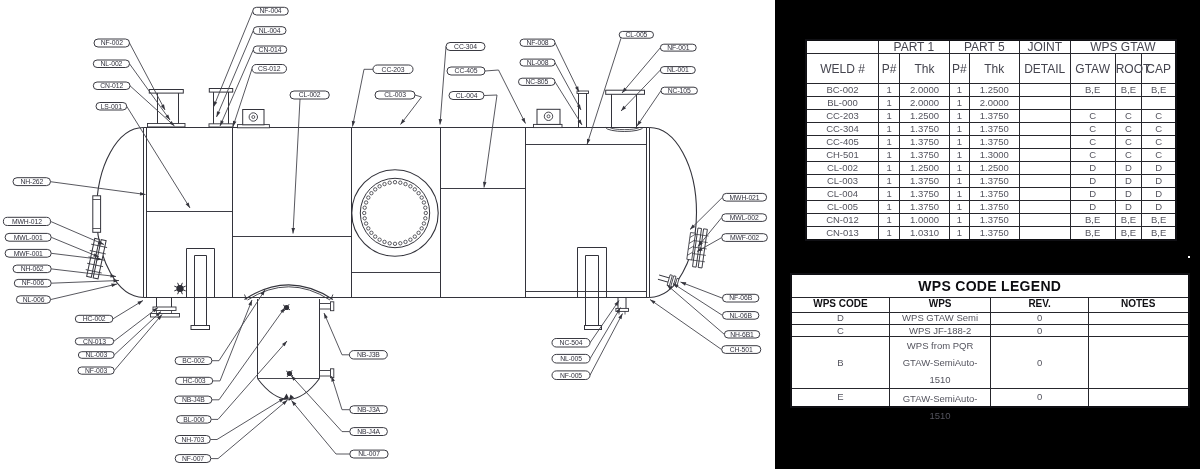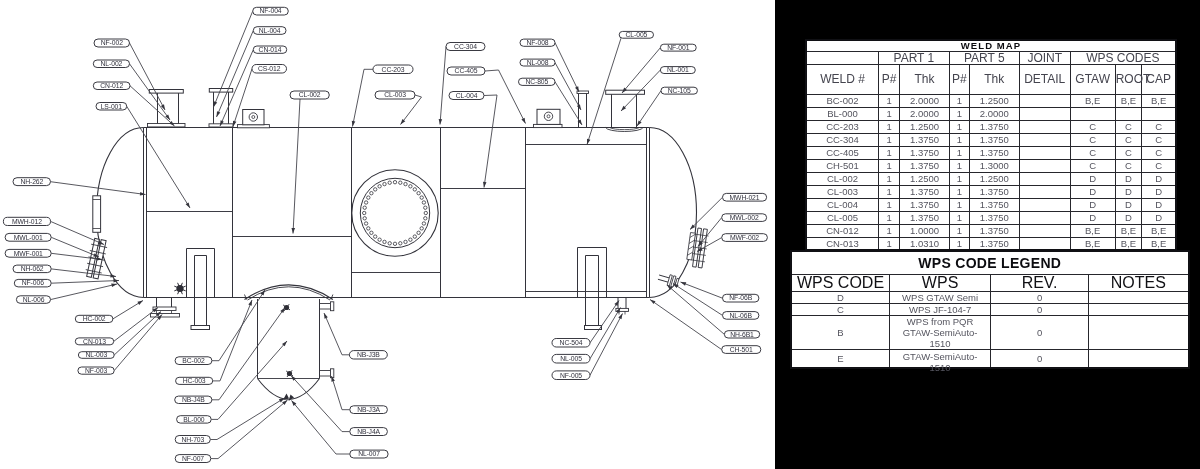--- a/index.html
+++ b/index.html
@@ -3,22 +3,22 @@
 *{margin:0;padding:0;box-sizing:border-box}
 body{width:1200px;height:469px;background:#fff;font-family:"Liberation Sans",sans-serif;position:relative;overflow:hidden}
 #blk{position:absolute;left:775px;top:0;width:425px;height:469px;background:#000}
 #spk{position:absolute;left:1188px;top:256px;width:2px;height:2px;background:#fff}
 table.wm{position:absolute;border-collapse:collapse;table-layout:fixed;background:#fff;border:2px solid #101014}
 table.wm td{border:1px solid #26262c;text-align:center;vertical-align:middle;font-size:9.5px;color:#54545e;padding:0;line-height:1.02;overflow:visible}
 table.wm tr.h td{color:#44444e;font-size:12px}
 table.wm tr.d td{font-size:9.5px}
 .ttl{font-size:9.5px;color:#0c0c10;letter-spacing:1.1px;font-weight:bold}
 .ttl2{font-size:14px;color:#0c0c10;letter-spacing:0.3px;font-weight:bold}
-table.lg tr.h2 td{font-size:16px;font-weight:normal;color:#101014}
-.ov{font-size:9.5px;line-height:11px}
+table.lg tr.h2 td{font-size:10px;font-weight:bold;color:#101014}
+.ov{font-size:9.5px;line-height:17px}
 svg text{font-family:"Liberation Sans",sans-serif}
 </style></head><body>
 <div id="blk"></div>
 <div id="spk"></div>
 <svg width="776" height="469" viewBox="0 0 776 469" style="position:absolute;left:0;top:0">
 <line x1="143.5" y1="127.5" x2="143.5" y2="297.5" stroke="#33333b" stroke-width="1"></line>
 <line x1="146.5" y1="127.5" x2="146.5" y2="297.5" stroke="#33333b" stroke-width="1"></line>
 <line x1="646.5" y1="127.5" x2="646.5" y2="297.5" stroke="#33333b" stroke-width="1"></line>
 <line x1="649.5" y1="127.5" x2="649.5" y2="297.5" stroke="#33333b" stroke-width="1"></line>
 <line x1="143.5" y1="127.5" x2="649.5" y2="127.5" stroke="#33333b" stroke-width="1.1"></line>
@@ -405,29 +405,26 @@
       <col style="width:21.2px">
       <col style="width:49.6px">
       <col style="width:20px">
       <col style="width:50px">
       <col style="width:50.9px">
       <col style="width:45px">
       <col style="width:26.6px">
       <col style="width:34.2px">
     </colgroup>
 <tbody>
-      <tr class="t">
-        <td colspan="9" style="height:9px"><b class="ttl">WELD MAP</b></td>
-      </tr>
 <tr class="h" style="height:13px">
         <td></td>
         <td colspan="2">PART 1</td>
         <td colspan="2">PART 5</td>
         <td>JOINT</td>
-        <td colspan="3">WPS CODES</td>
+        <td colspan="3">WPS GTAW</td>
       </tr>
 <tr class="h" style="height:30px">
         <td>WELD #</td>
         <td>P#</td>
         <td>Thk</td>
         <td>P#</td>
         <td>Thk</td>
         <td>DETAIL</td>
         <td>GTAW</td>
         <td>ROOT</td>
@@ -560,21 +557,21 @@
         <td>1.0310</td>
         <td>1</td>
         <td>1.3750</td>
         <td></td>
         <td>B,E</td>
         <td>B,E</td>
         <td>B,E</td>
       </tr>
 </tbody>
   </table>
-<table class="wm lg" style="left:790px;top:250px;width:398px">
+<table class="wm lg" style="left:790px;top:273px;width:398px">
 <colgroup>
       <col style="width:98.5px">
       <col style="width:101.2px">
       <col style="width:97.8px">
       <col style="width:100px">
     </colgroup>
 <tbody>
       <tr>
         <td colspan="4" style="height:23px"><b class="ttl2">WPS CODE LEGEND</b></td>
       </tr>
@@ -585,21 +582,21 @@
         <td>NOTES</td>
       </tr>
 <tr class="d" style="height:12.5px">
         <td>D</td>
         <td>WPS GTAW Semi</td>
         <td>0</td>
         <td></td>
       </tr>
 <tr class="d" style="height:12px">
         <td>C</td>
-        <td>WPS JF-104-7</td>
+        <td>WPS JF-188-2</td>
         <td>0</td>
         <td></td>
       </tr>
 <tr class="d" style="height:29px">
         <td>B</td>
         <td>
           <div class="ov">WPS from PQR<br>GTAW-SemiAuto-<br>1510</div>
         </td>
         <td>0</td>
         <td></td>

